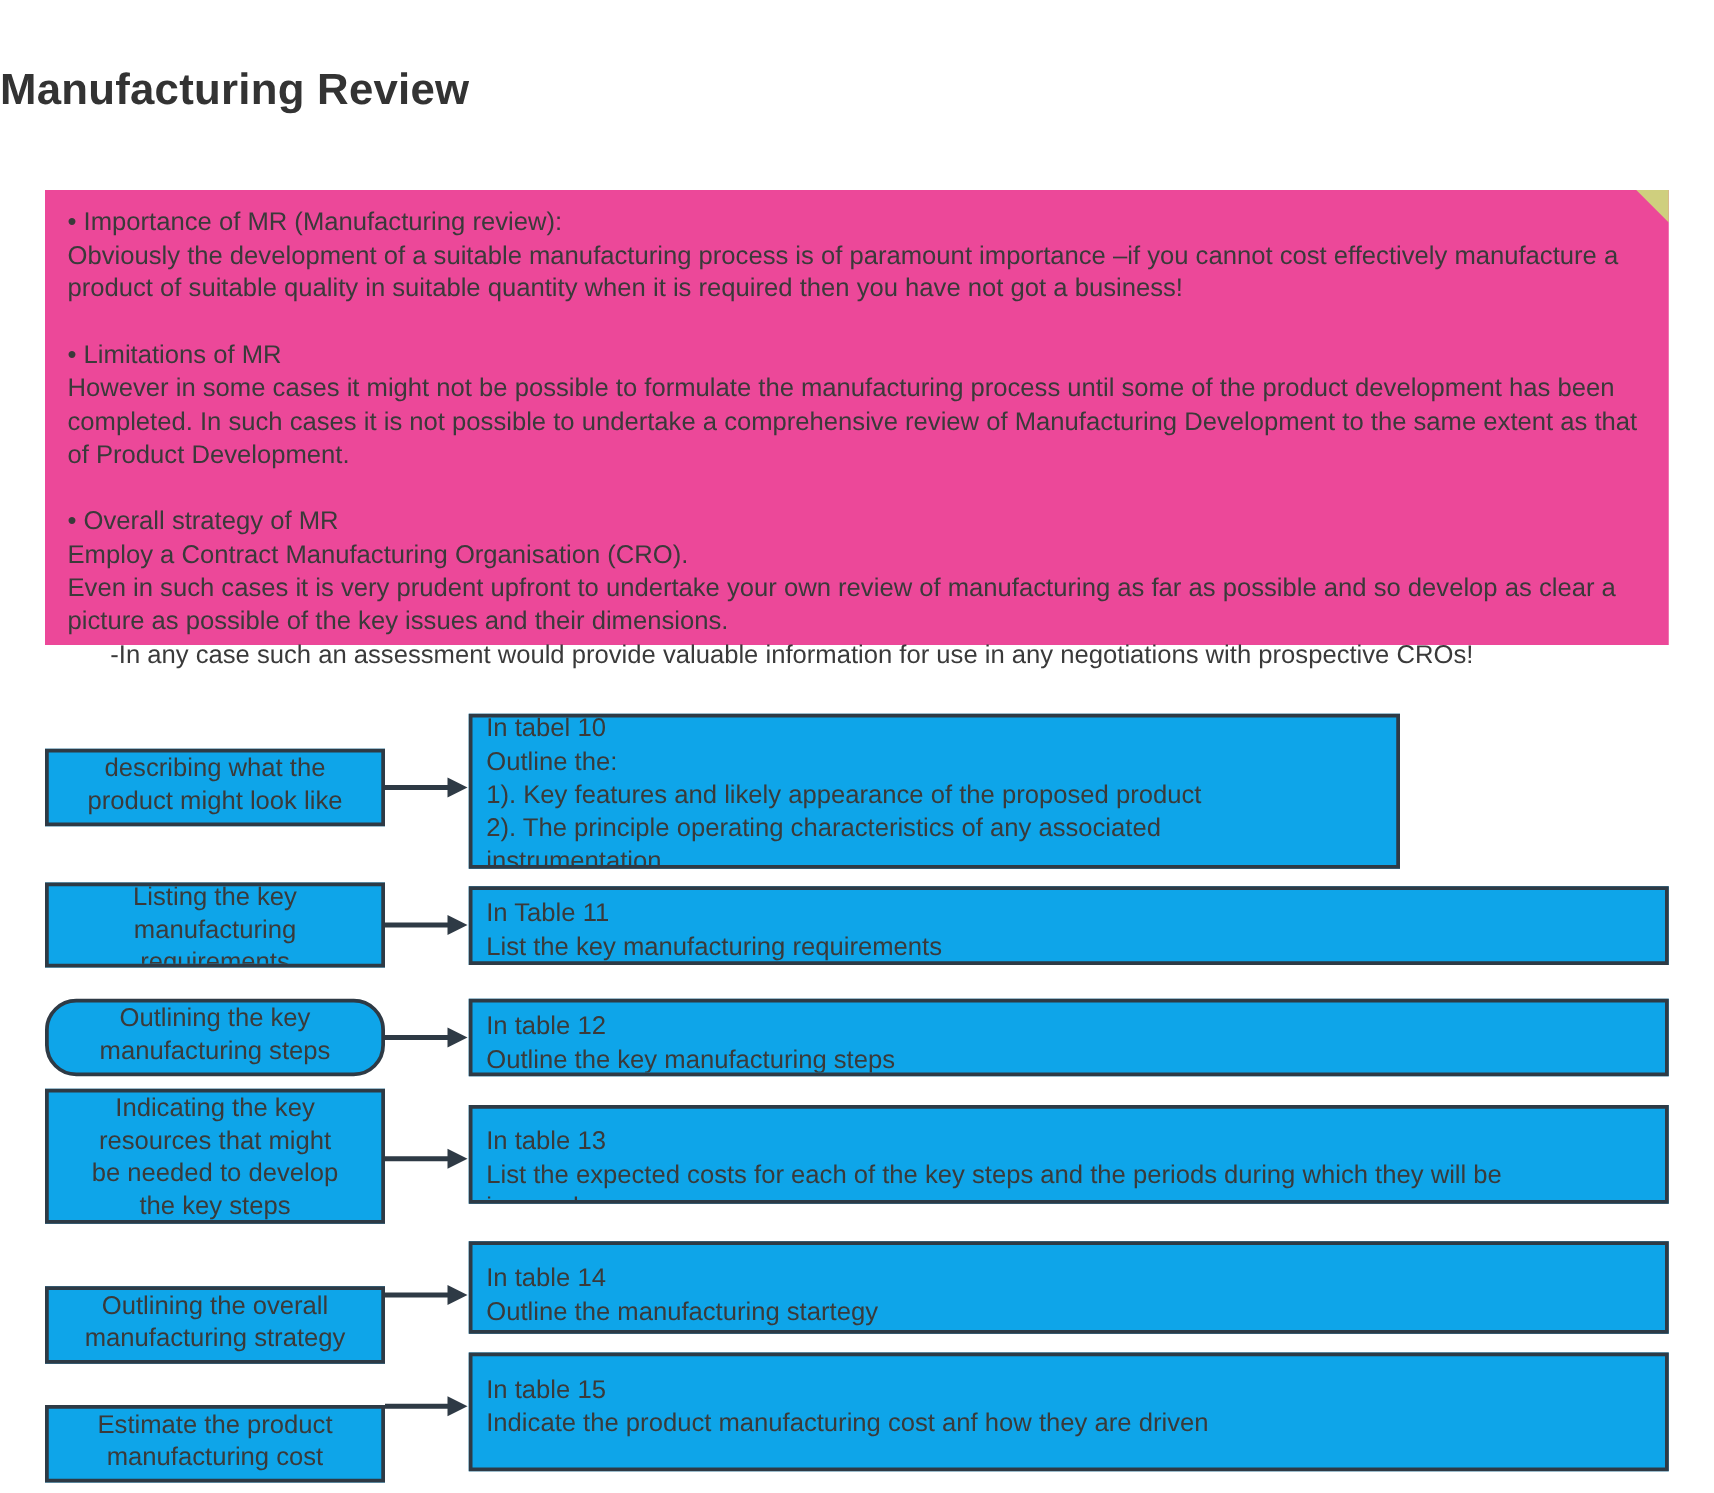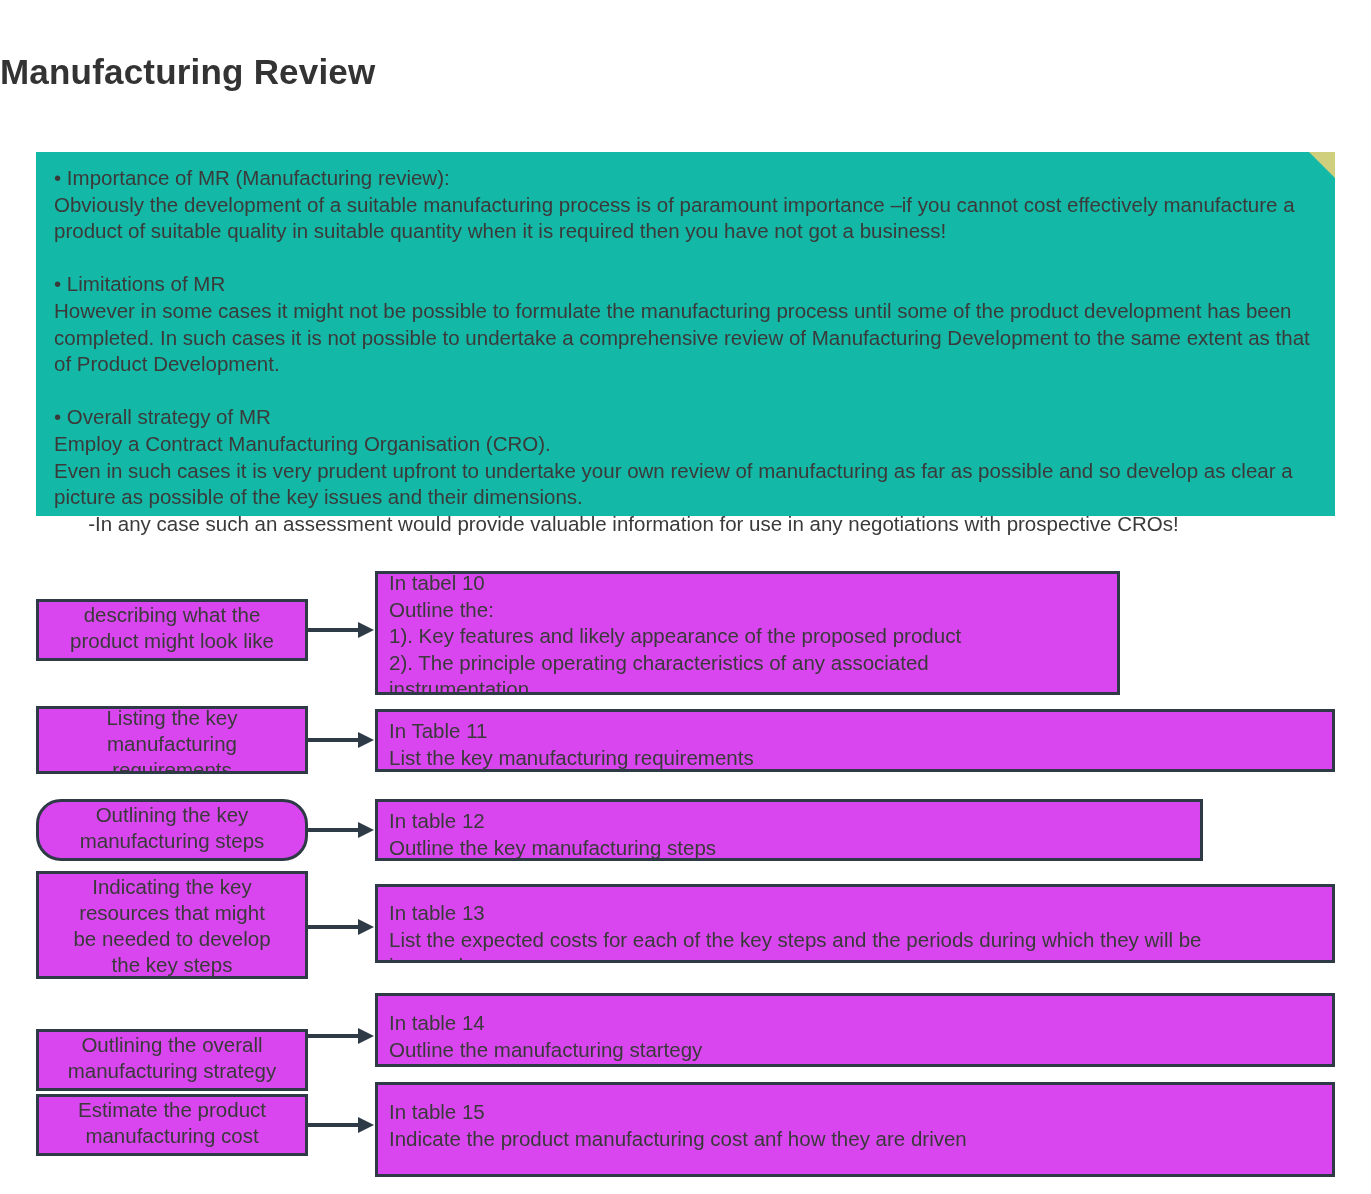--- a/index.html
+++ b/index.html
@@ -29,21 +29,21 @@
     letter-spacing: 0.2px;
   }
 
   
   #note-box {
     position: absolute;
     left: 36px;
     top: 152px;
     width: 1299px;
     height: 364px;
-    background: #14b8a6;
+    background: #ec4899;
   }
   #note-fold {
     position: absolute;
     right: 0;
     top: 0;
     width: 0;
     height: 0;
     border-left: 26px solid transparent;
     border-top: 26px solid #CFCF7E;
   }
@@ -67,21 +67,21 @@
     height: 633px;
   }
   .flow-row {
     position: absolute;
     left: 0;
   }
   .box {
     position: absolute;
     box-sizing: border-box;
     border: 3px solid #2e3a45;
-    background: #d946ef;
+    background: #0ea5e9;
     overflow: hidden;
   }
   .box-left {
     left: 36px;
     display: flex;
     justify-content: center;
   }
   .box-left .box-text {
     text-align: center;
     font-size: 20.5px;
@@ -181,21 +181,21 @@
 
   <div class="flow-row">
     <div class="box box-left" style="top:238px;width:272px;height:62px;border-radius:25px;">
       <div class="box-text">Outlining the key
 manufacturing steps</div>
     </div>
     <div class="arrow" style="left:308px;top:261px;width:66px;">
       <div class="shaft" style="width:52px;"></div>
       <div class="head" style="left:50px;"></div>
     </div>
-    <div class="box box-right" style="top:238px;width:828px;height:62px;">
+    <div class="box box-right" style="top:238px;width:960px;height:62px;">
       <div class="box-text" style="top:6px;">In table 12
 Outline the key manufacturing steps</div>
     </div>
   </div>
 
   <div class="flow-row">
     <div class="box box-left" style="top:310px;width:272px;height:108px;">
       <div class="box-text">Indicating the key
 resources that might
 be needed to develop
@@ -221,21 +221,21 @@
       <div class="shaft" style="width:52px;"></div>
       <div class="head" style="left:50px;"></div>
     </div>
     <div class="box box-right" style="top:432px;width:960px;height:74px;">
       <div class="box-text" style="top:14px;">In table 14
 Outline the manufacturing startegy</div>
     </div>
   </div>
 
   <div class="flow-row">
-    <div class="box box-left" style="top:533px;width:272px;height:62px;">
+    <div class="box box-left" style="top:563px;width:272px;height:62px;">
       <div class="box-text">Estimate the product
 manufacturing cost</div>
     </div>
     <div class="arrow" style="left:308px;top:556px;width:66px;">
       <div class="shaft" style="width:52px;"></div>
       <div class="head" style="left:50px;"></div>
     </div>
     <div class="box box-right" style="top:521px;width:960px;height:95px;">
       <div class="box-text" style="top:14px;">In table 15
 Indicate the product manufacturing cost anf how they are driven</div>

